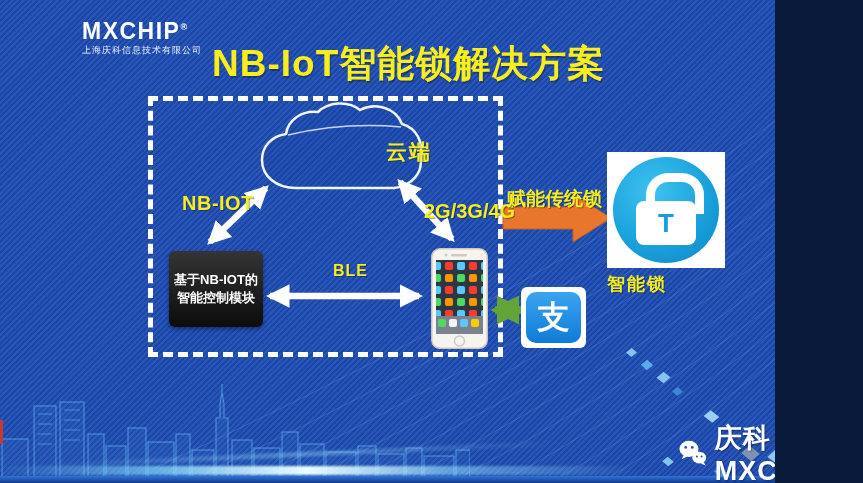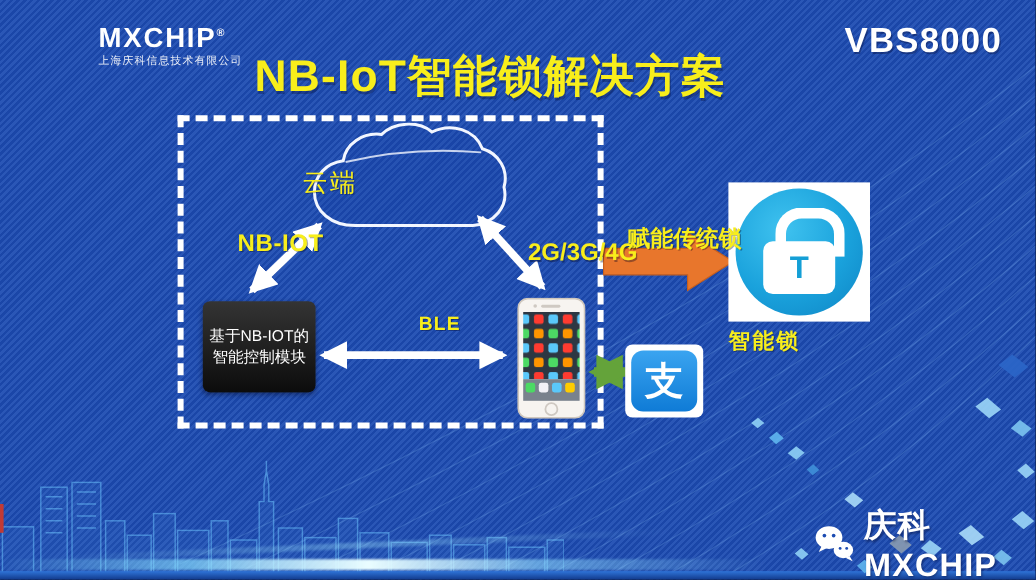--- a/index.html
+++ b/index.html
@@ -1,17 +1,17 @@
 <!DOCTYPE html>
 <html><head>
 <meta charset="utf-8">
 <style>
   html,body{margin:0;padding:0;background:#0a1a3a;}
   .slide{
-    position:relative;width:863px;height:483px;overflow:hidden;
+    position:relative;width:775px;height:483px;overflow:hidden;
     font-family:"Liberation Sans",sans-serif;
     background-color:#1d4cb2;
     background-image:repeating-linear-gradient(135deg,
       rgba(255,255,255,0.06) 0 2px, rgba(5,20,80,0.10) 2px 4px);
   }
   svg{display:block}
   
   .fan-lines{position:absolute;left:0;top:0;z-index:1;pointer-events:none}
   .skyline{position:absolute;left:0;bottom:4px;z-index:1;pointer-events:none}
   .streak{position:absolute;z-index:2;pointer-events:none}
@@ -35,30 +35,30 @@
     font-size:37px;font-weight:800;color:#f8ee1b;letter-spacing:1px;
     text-shadow:1px 2px 0 rgba(0,0,30,.28);margin-top:12px;}
   .product-code{position:absolute;right:28px;top:18px;z-index:7;
     font-size:29px;font-weight:bold;color:#fff;letter-spacing:1px;
     text-shadow:1px 2px 0 rgba(0,0,30,.3);}
   
   .dashed-box{position:absolute;left:148px;top:96px;width:345px;height:251px;
     border:5px dashed #fff;z-index:4}
   .arrows{position:absolute;left:0;top:0;z-index:5;pointer-events:none}
   .cloud{position:absolute;left:252px;top:102px;z-index:5}
-  .cloud-label{position:absolute;left:252px;top:138px;width:180px;text-align:left;z-index:6;
-    font-size:21px;font-weight:normal;color:#f8ee1b;letter-spacing:2px;
+  .cloud-label{position:absolute;left:252px;top:138px;width:180px;text-align:right;z-index:6;
+    font-size:21px;font-weight:bold;color:#f8ee1b;letter-spacing:2px;
     text-shadow:1px 1px 0 rgba(0,0,30,.3);}
   .module-box{position:absolute;left:169px;top:251px;width:88px;height:70px;z-index:6;
     background:linear-gradient(180deg,#343434,#0c0c0c);border-radius:6px;
     box-shadow:0 2px 4px rgba(0,0,20,.4);
     display:flex;align-items:center;justify-content:center;text-align:center;
-    color:#fff;font-size:13px;font-weight:normal;line-height:1.35;padding:3px;}
+    color:#fff;font-size:13px;font-weight:bold;line-height:1.35;padding:3px;}
   .link-label{position:absolute;z-index:7;font-weight:bold;color:#f8ee1b;
-    text-shadow:1px 1px 0 rgba(0,0,30,.35);margin-left:16px;}
+    text-shadow:1px 1px 0 rgba(0,0,30,.35);}
   .label-nbiot{left:182px;top:192px;font-size:20px;letter-spacing:.5px}
   .label-cellular{left:424px;top:200px;font-size:20px}
   .label-ble{left:333px;top:262px;font-size:16px;letter-spacing:1px}
   .label-empower{left:507px;top:186px;font-size:19px}
   .phone{position:absolute;left:431px;top:248px;z-index:6}
   .alipay{position:absolute;left:521px;top:287px;width:65px;height:61px;z-index:6;
     background:#fff;border-radius:6px;display:flex;align-items:center;justify-content:center;}
   .alipay-inner{width:55px;height:51px;border-radius:10px;
     background:linear-gradient(180deg,#3aa4f0,#0f7bd6);
     display:flex;align-items:center;justify-content:center;
@@ -150,21 +150,20 @@
   <i class="cube" style="left:830px;top:460px;width:11px;height:9px;background:#7cc4f0;transform:rotate(38deg) skewX(-10deg)"></i>
   <i class="cube" style="left:846px;top:428px;width:13px;height:11px;background:#9bd6f7;transform:rotate(40deg) skewX(-12deg)"></i>
   <i class="cube" style="left:716px;top:468px;width:9px;height:8px;background:#5fb6ee;transform:rotate(44deg) skewX(-8deg)"></i>
   <i class="cube" style="left:664px;top:458px;width:8px;height:7px;background:#8fd0f5;transform:rotate(40deg) skewX(-10deg)"></i>
 
   <div class="logo">
     <div class="logo-brand"><span>MXCHIP</span><sup>®</sup></div>
     <div class="logo-sub">上海庆科信息技术有限公司</div>
   </div>
   <div class="main-title">NB-IoT智能锁解决方案</div>
-  <div class="product-code">VBS8000</div>
 
   <div class="dashed-box"></div>
 
   <svg class="cloud" width="180" height="98" viewBox="0 0 180 98">
     <path d="M44,86 C24,86 10,74 10,58 C10,44 20,34 34,32 C36,18 50,8 66,10 C76,0 96,-2 108,8 C124,0 144,6 150,22 C164,26 172,40 168,54 C172,70 160,84 142,86 Z" fill="rgba(20,60,160,0.15)" stroke="#f2f6ff" stroke-width="2.5"></path>
     <path d="M36,33 Q92,20 149,25" fill="none" stroke="#f2f6ff" stroke-width="1.5" opacity="0.8"></path>
   </svg>
   <div class="cloud-label">云端</div>
 
   <svg class="arrows" width="863" height="483" viewBox="0 0 863 483">

